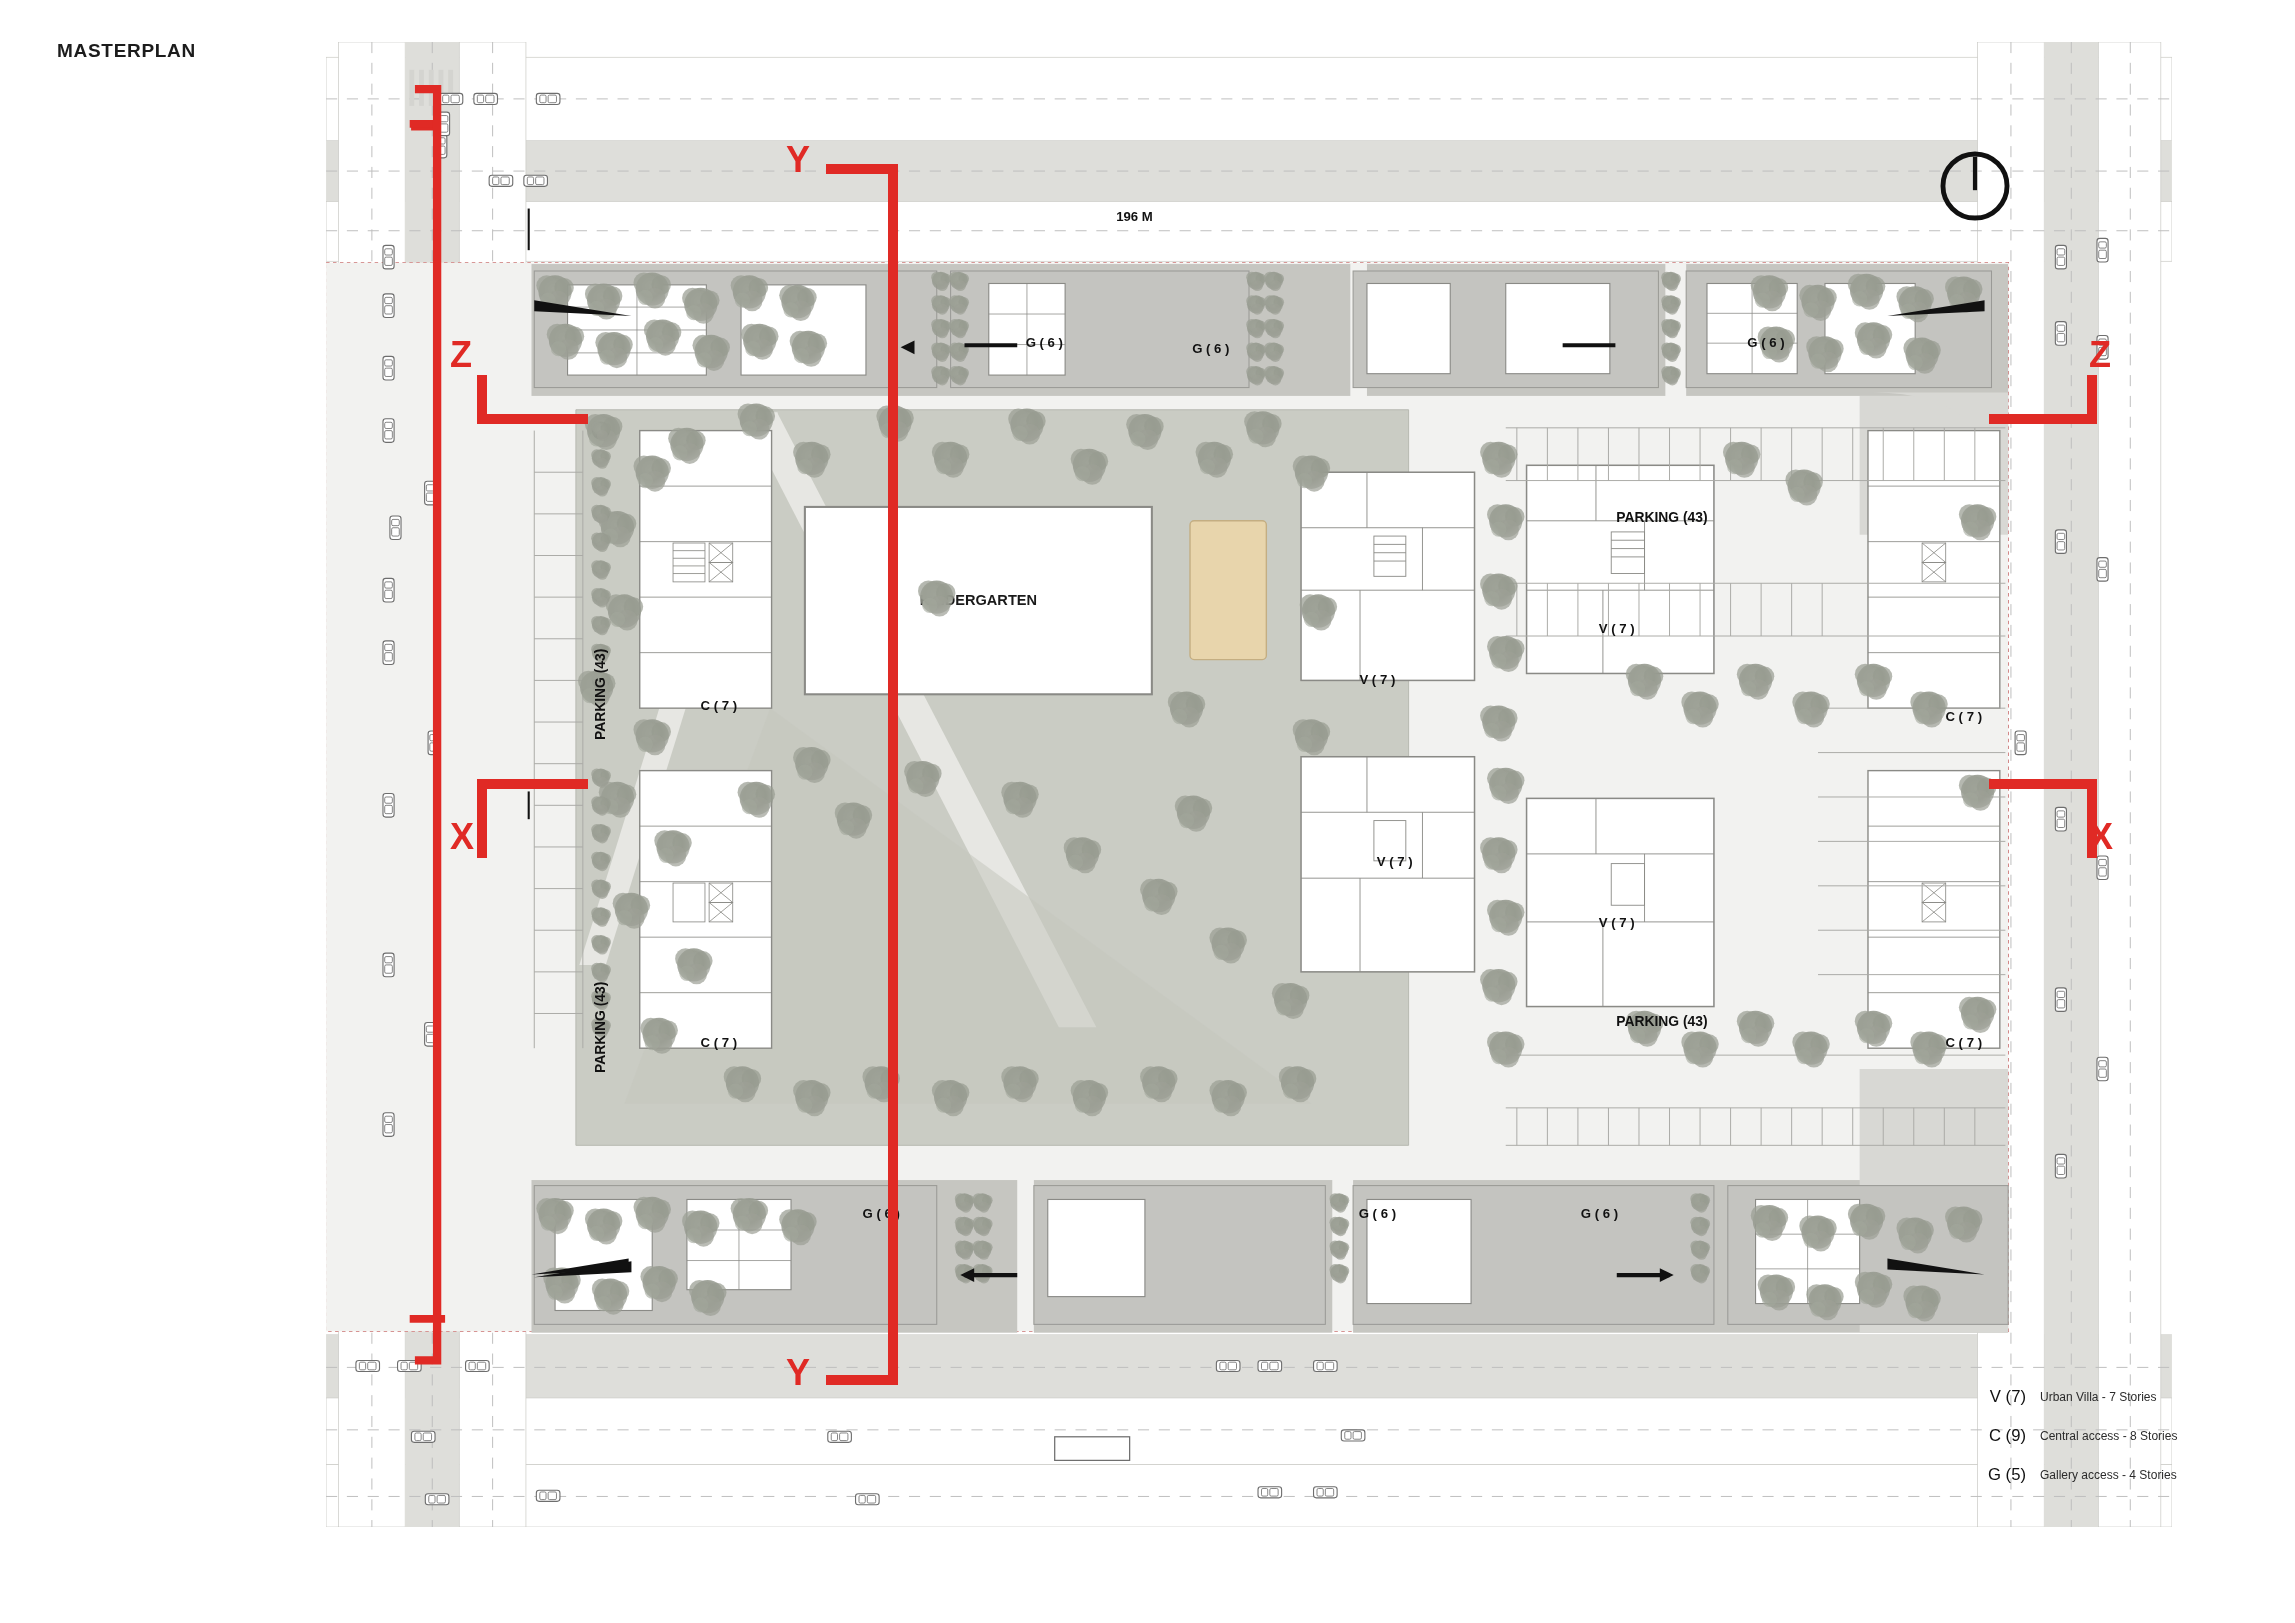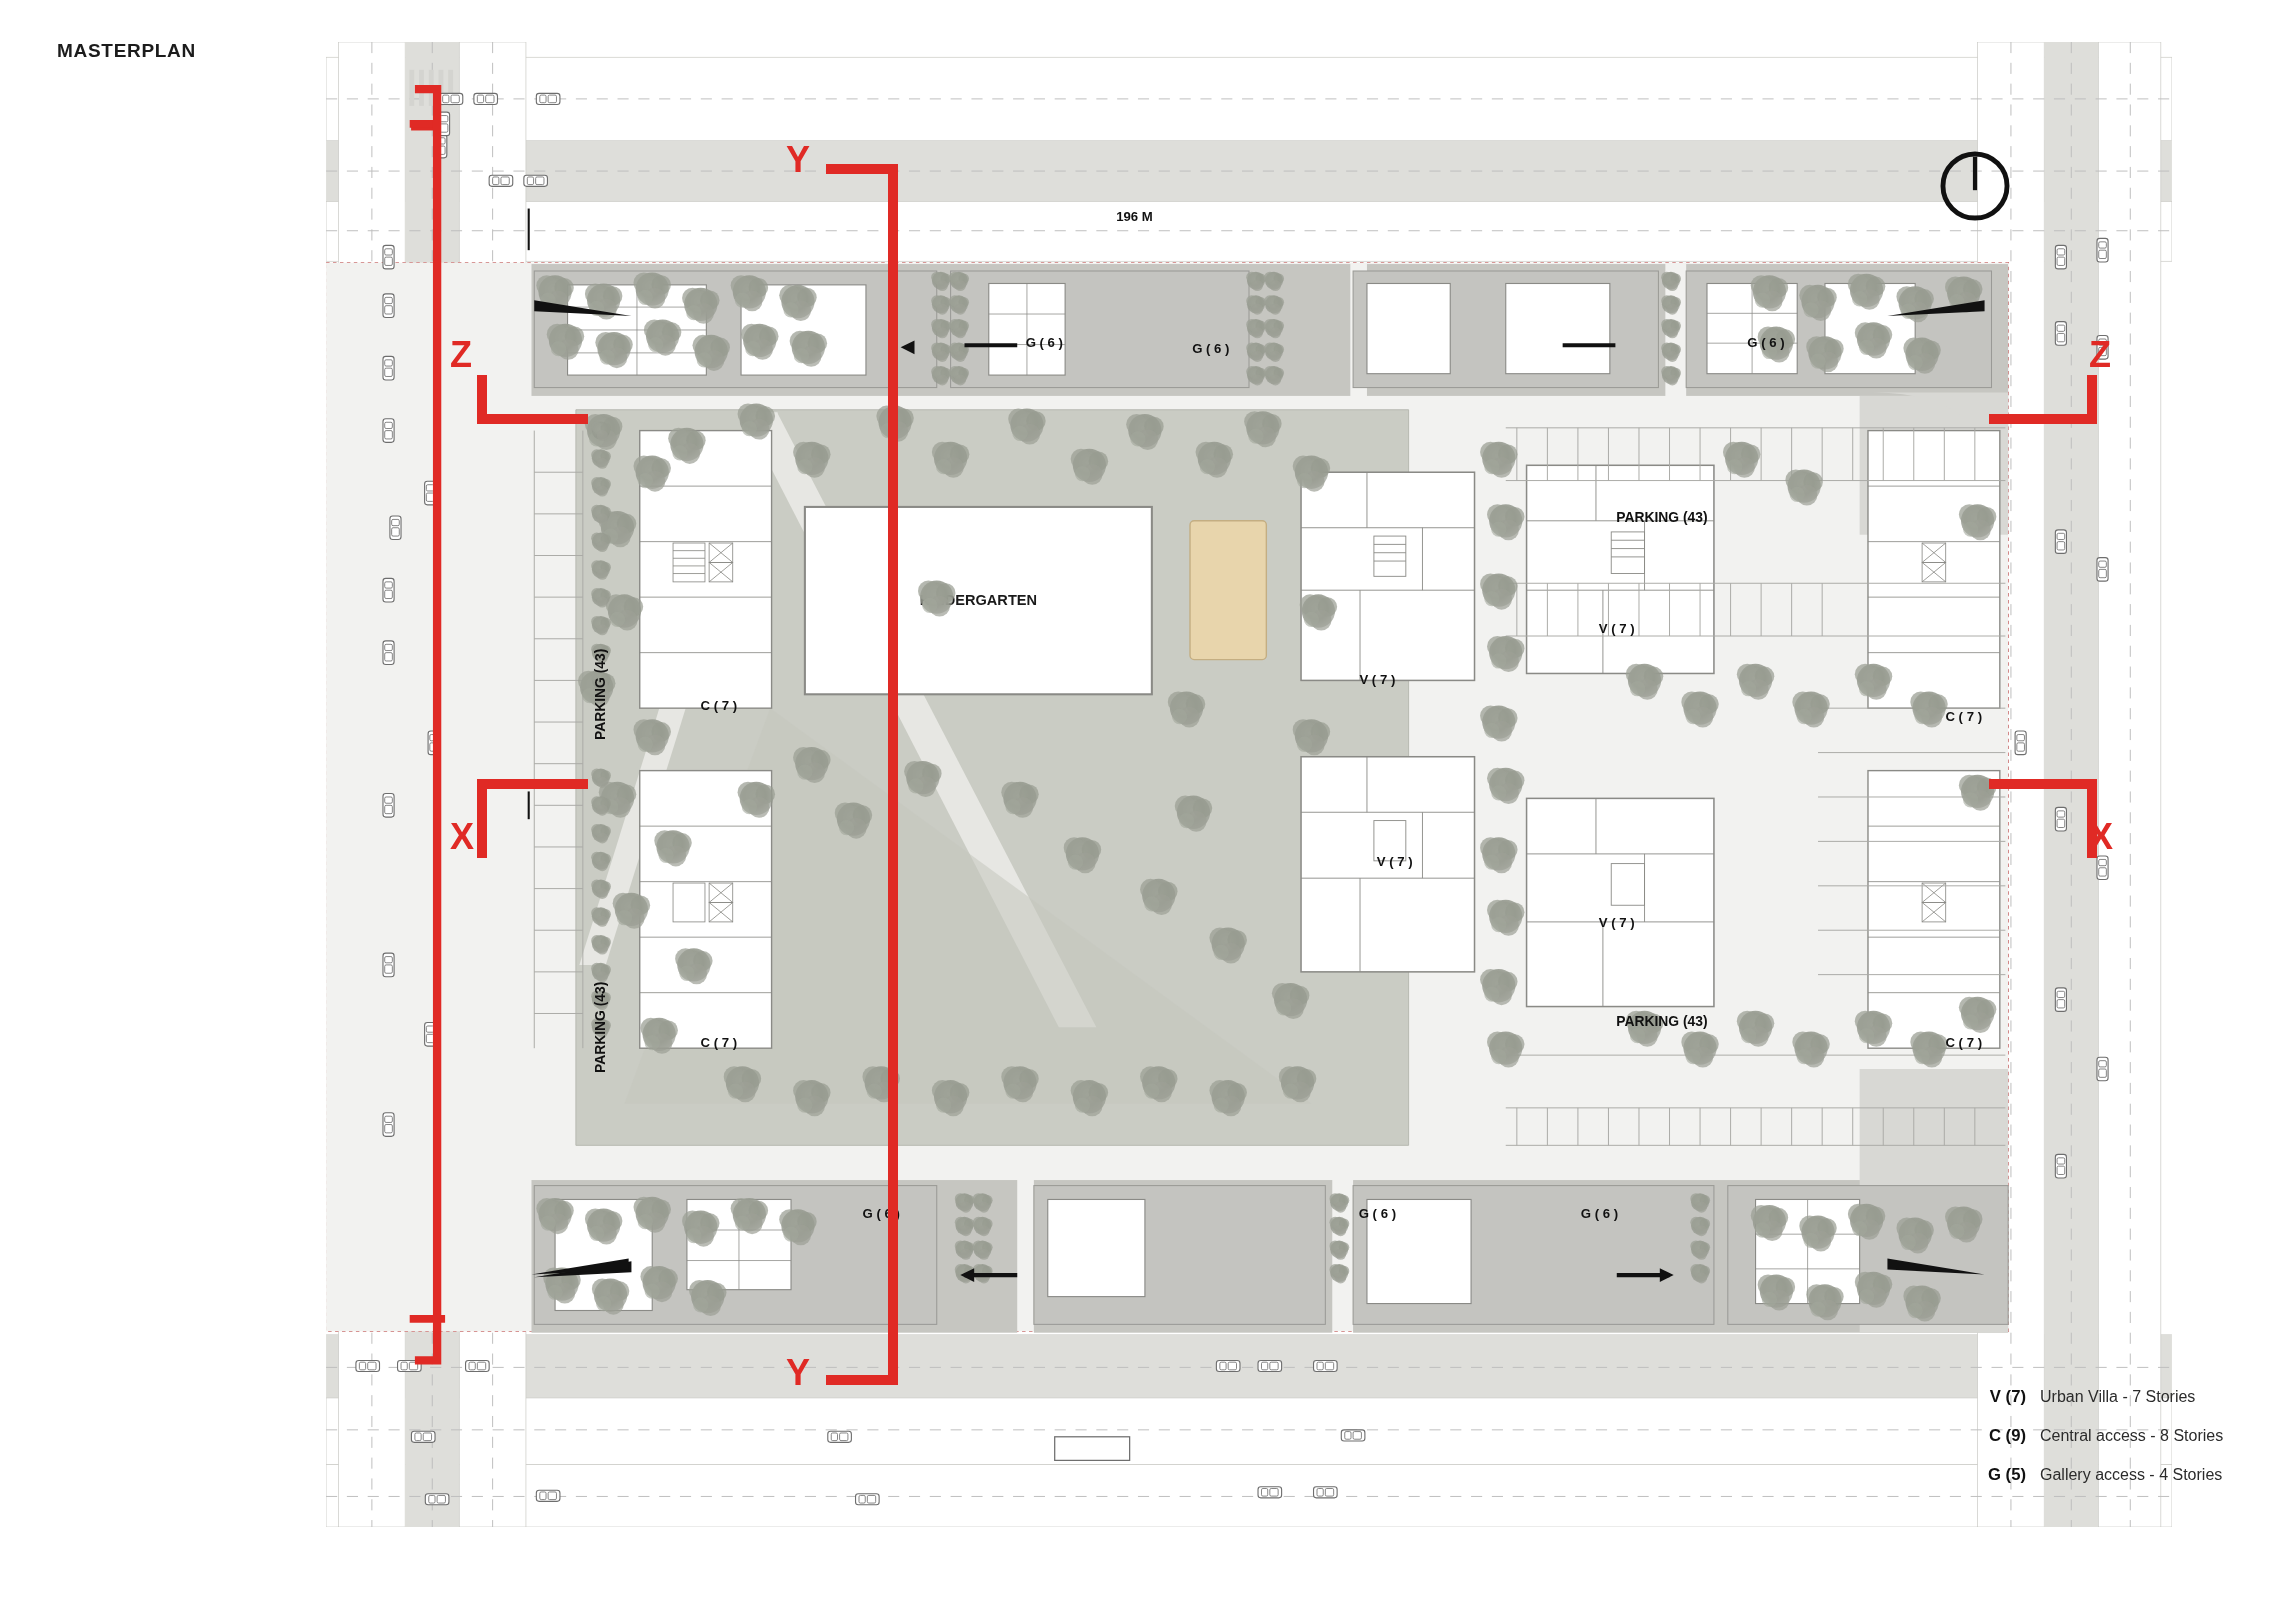--- a/index.html
+++ b/index.html
@@ -10,23 +10,23 @@
   #title{position:absolute;left:57px;top:40px;font-size:19px;font-weight:bold;
          letter-spacing:0.7px;color:#1c1c1c;}
 
   
   #plan{position:absolute;left:326px;top:42px;width:1846px;height:1485px;}
   #plan svg{display:block;}
 
   
   #legend{position:absolute;left:1964px;top:1377px;width:298px;}
   .lg-row{display:flex;align-items:center;height:39px;}
-  .lg-code{width:62px;text-align:right;font-size:16.7px;font-weight:bold;
+  .lg-code{width:62px;text-align:right;font-size:16.7px;font-weight:normal;
            color:#111;padding-right:14px;}
-  .lg-desc{font-size:16px;color:#2b2b2b;}
+  .lg-desc{font-size:12px;color:#2b2b2b;}
 </style>
 </head>
 <body>
 
 <div id="title">MASTERPLAN</div>
 
 <div id="plan">
 <svg width="1846" height="1485" viewBox="0 0 2660 2140" xmlns="http://www.w3.org/2000/svg">
   <defs>
 

